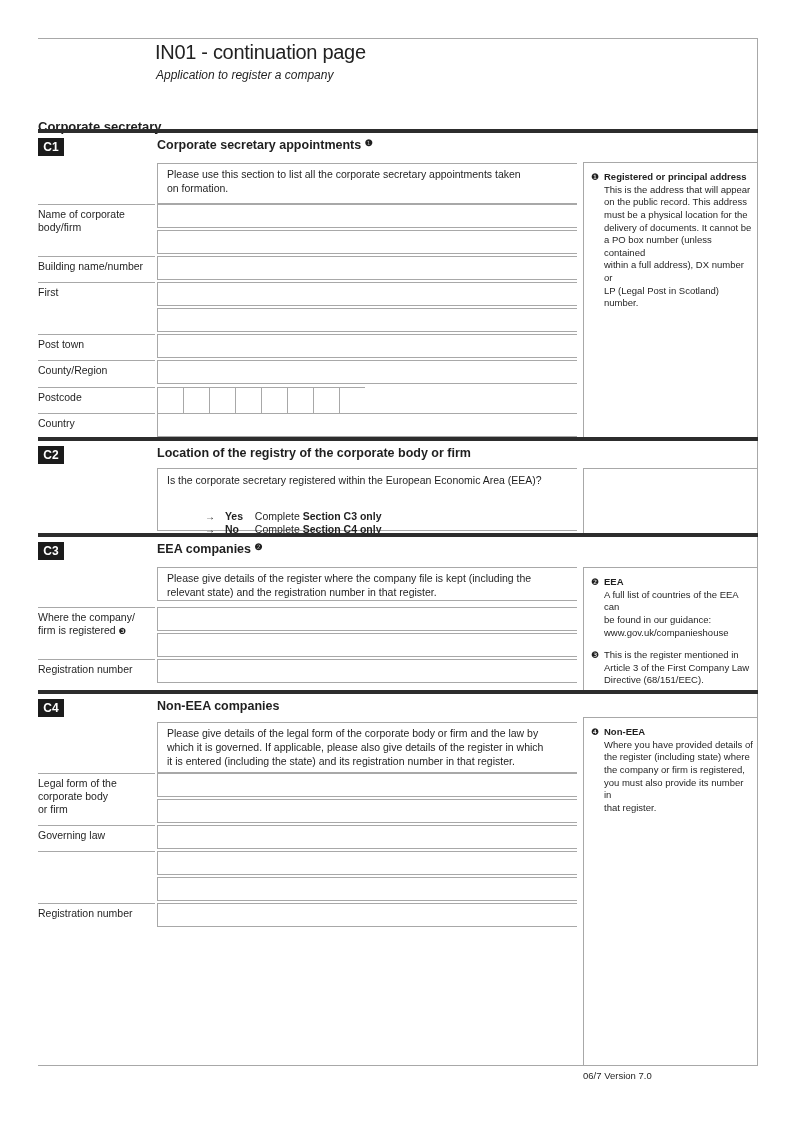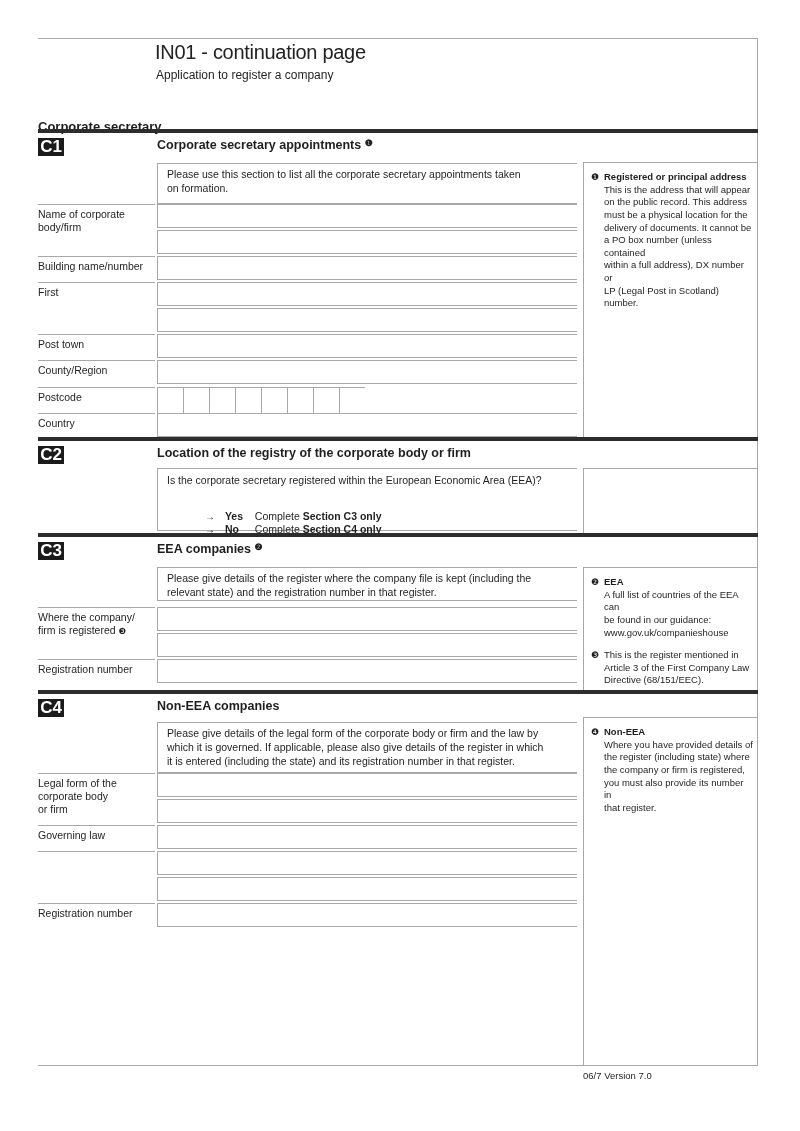--- a/index.html
+++ b/index.html
@@ -4,26 +4,26 @@
 <style>
   * { margin:0; padding:0; box-sizing:border-box; }
   html,body { background:#fff; }
   body { font-family:"Liberation Sans", sans-serif; color:#1f1f1f; }
   #page { position:relative; width:800px; height:1131px; background:#ffffff; overflow:hidden; }
 
   .rule-h { position:absolute; border-top:1px solid #a8a8a8; height:0; }
   .rule-v { position:absolute; border-left:1px solid #a8a8a8; width:0; }
 
   .form-title { position:absolute; left:155px; top:41px; font-size:20px; letter-spacing:-0.3px; color:#222; }
-  .form-subtitle { position:absolute; left:156px; top:68px; font-size:12px; }
+  .form-subtitle { position:absolute; left:156px; top:68px; font-size:12px;font-style:italic; }
   .group-heading { position:absolute; left:38px; top:119px; font-size:13px; font-weight:bold; }
 
   .secbar { position:absolute; left:38px; width:720px; height:4px; background:#2d2d2d; }
   .badge { position:absolute; left:38px; width:26px; height:18px; background:#1b1b1b; color:#fff;
-           font-size:17px; font-weight:bold; text-align:center; line-height:18px; }
+           font-size:12px; font-weight:bold; text-align:center; line-height:18px; }
   .sectitle { position:absolute; left:157px; font-size:12.5px; font-weight:bold; }
   .sup { font-size:9px; vertical-align:3px; }
 
   .hintbox { position:absolute; left:157px; width:420px; border:1px solid #a8a8a8; border-right:none;
              font-size:10.5px; line-height:1.32; padding:4px 0 0 9px; background:#fff; }
   .pre { white-space:pre-line; }
 
   .inrow { position:absolute; left:157px; width:420px; height:24px; border:1px solid #a8a8a8;
            border-right:none; background:#fff; }
 

